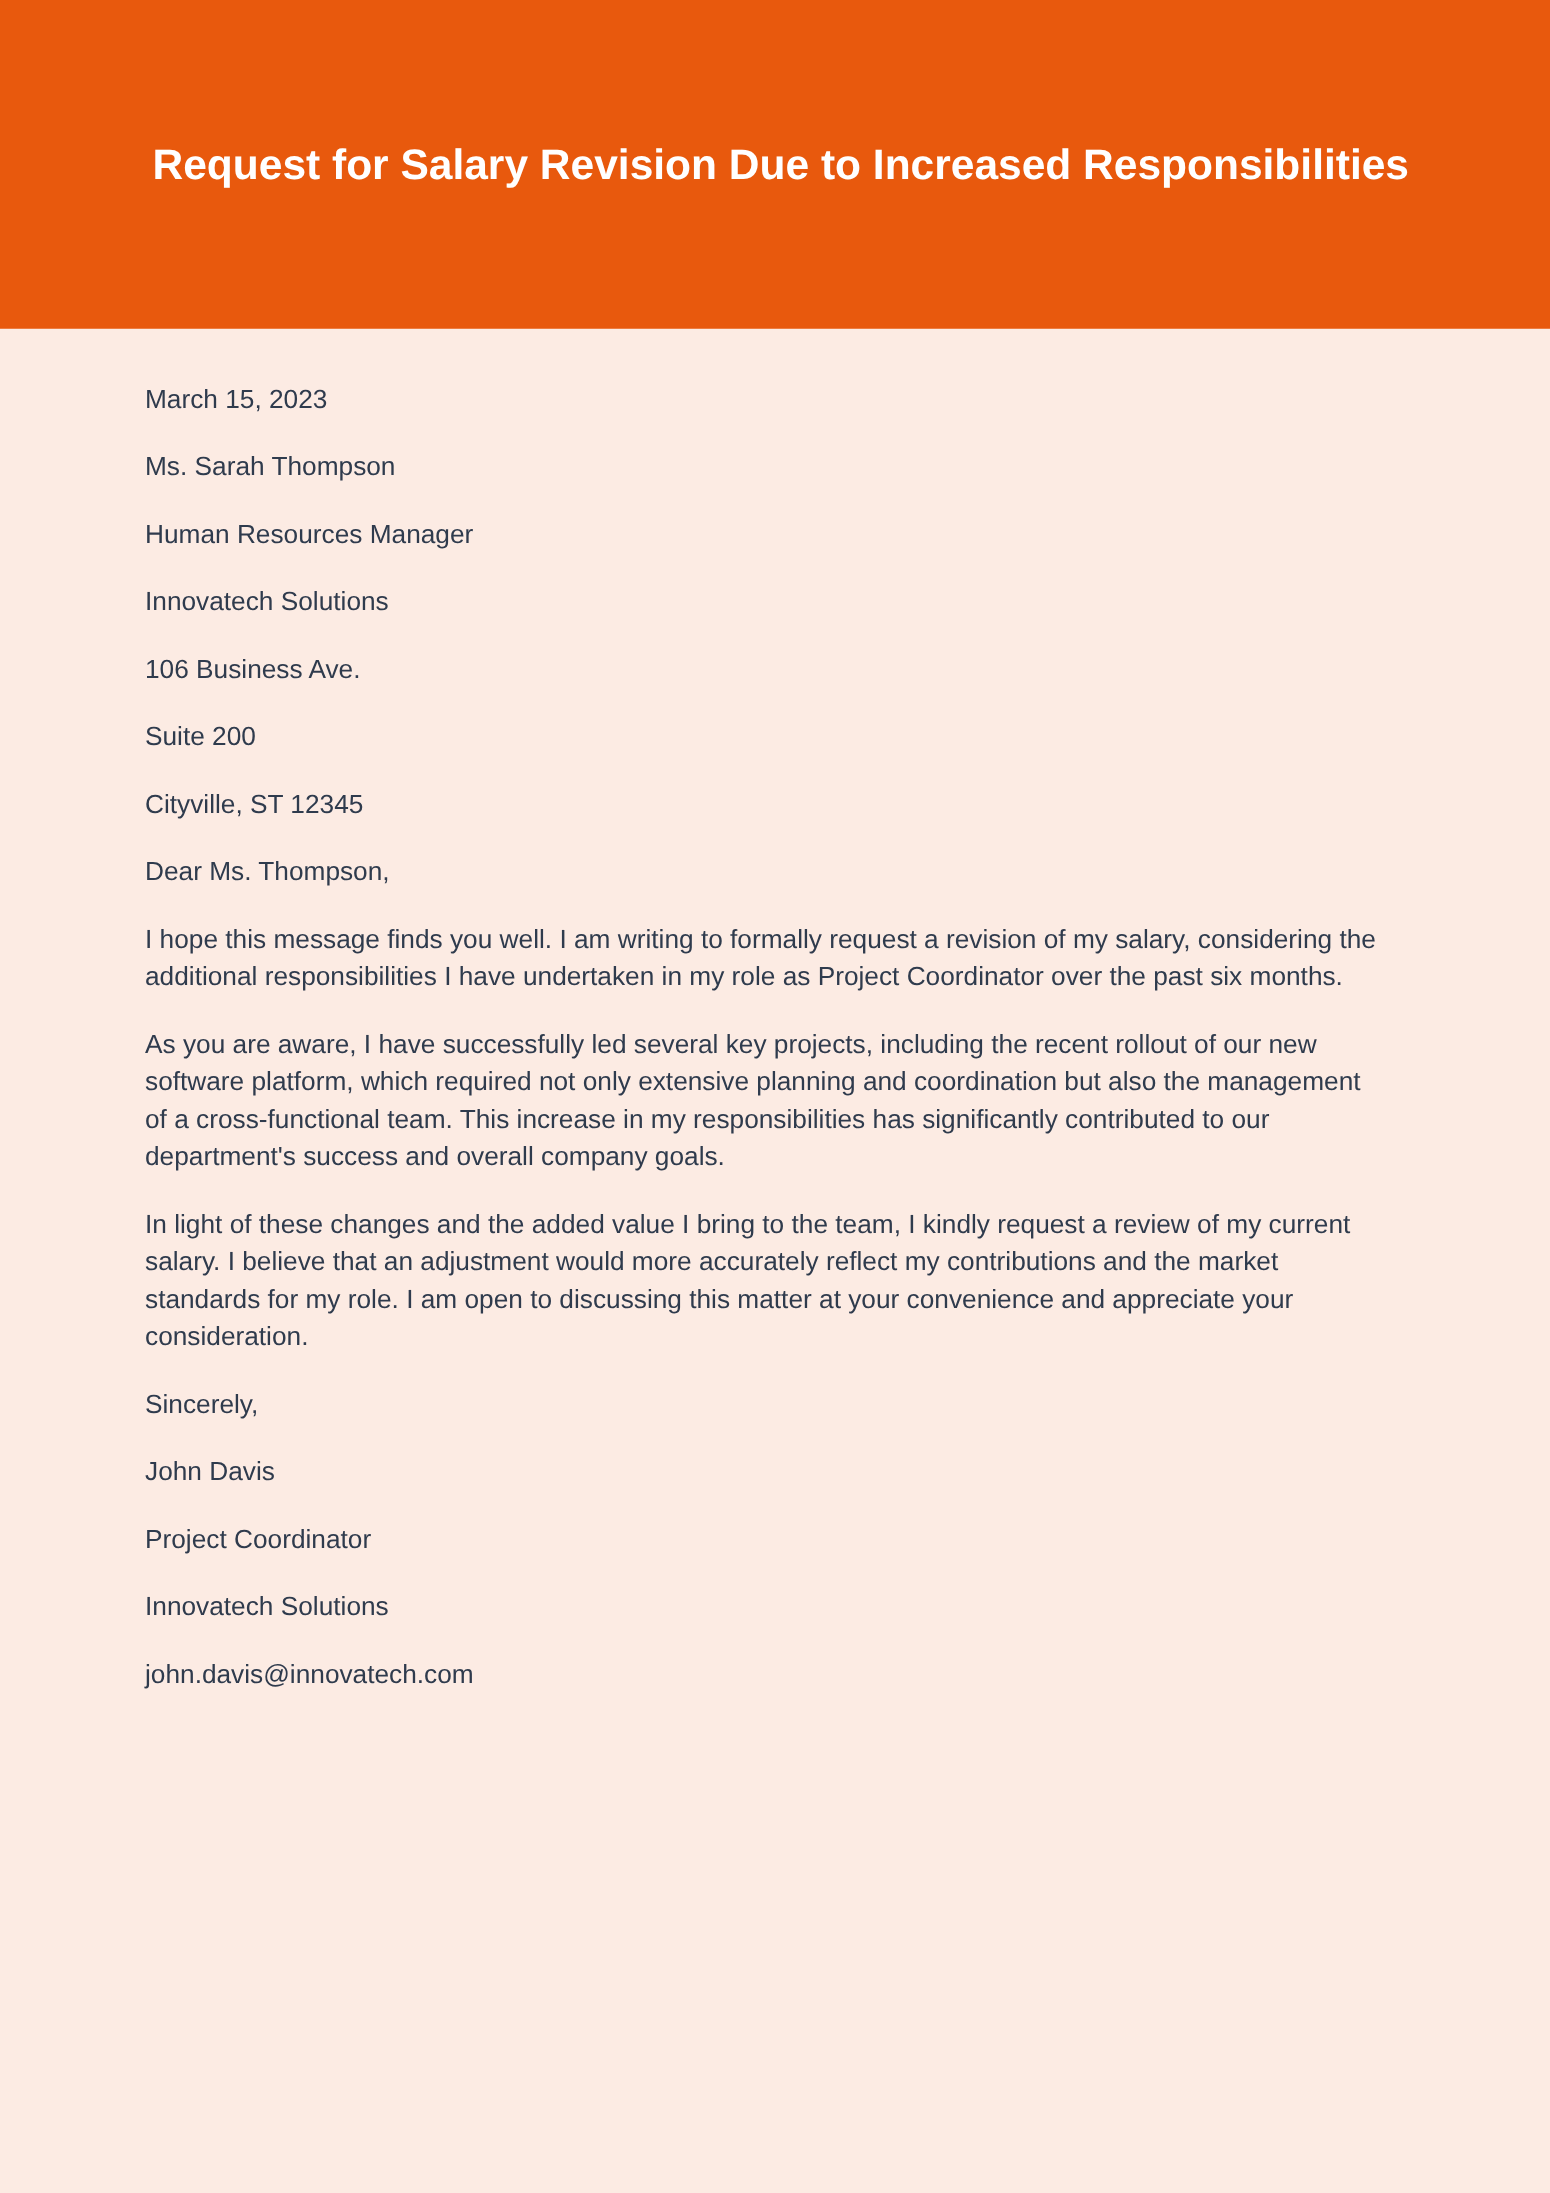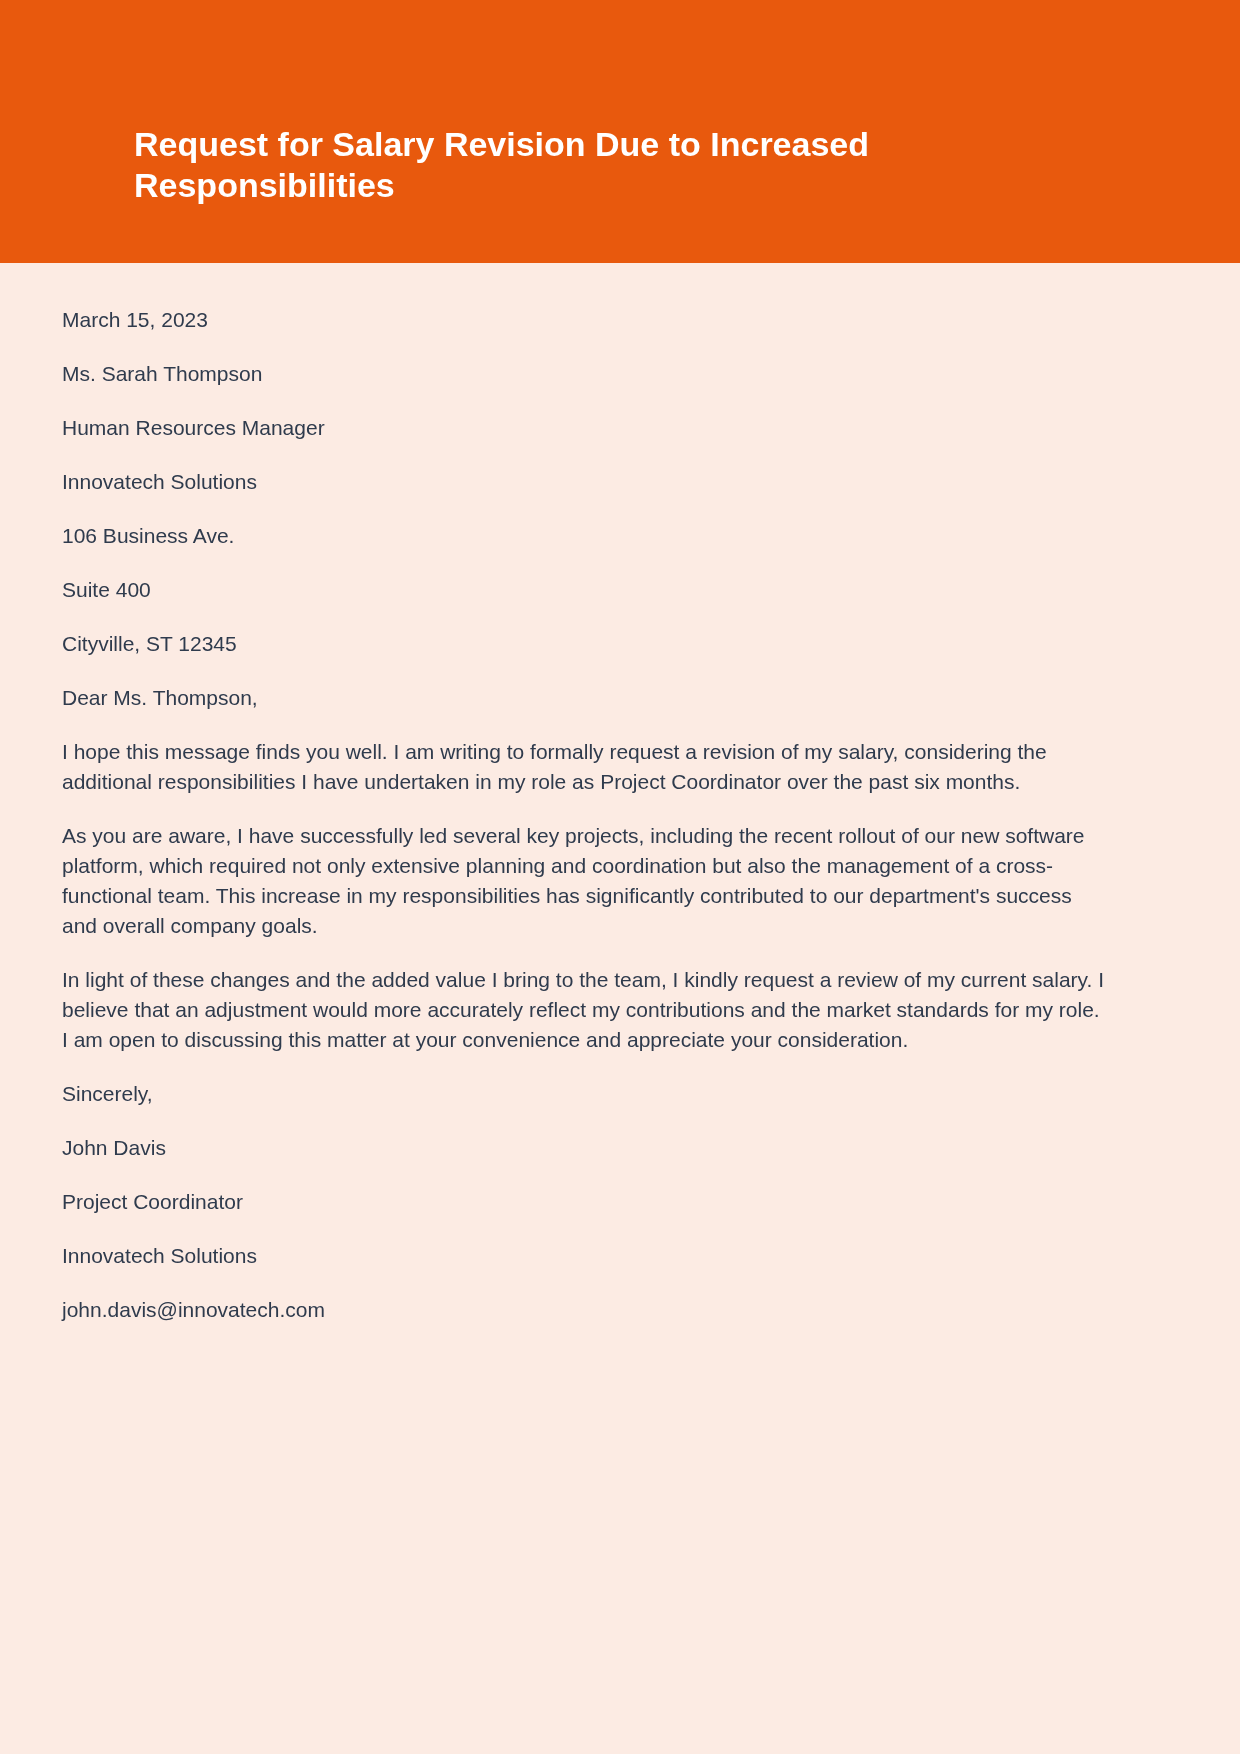--- a/index.html
+++ b/index.html
@@ -22,29 +22,29 @@
     height:1754px;
     background:var(--page-bg);
   }
   .letter-header{
     width:1240px;
     height:263px;
     background:var(--header-bg);
     padding:108px 90px 0 118px;
   }
   .letter-header h1{
-    margin:16px;
+    margin:4px;
     font-size:34px;
     line-height:41px;
     font-weight:bold;
     color:var(--title-text);
     letter-spacing:0;
   }
   .letter-body{
-    padding:42px 133px 0 62px;
+    padding:42px 133px 0 116px;
   }
   .letter-body p{
     margin:0 0 24px 0;
     font-size:21px;
     line-height:30px;
     color:var(--text);
   }
 </style>
 </head>
 <body>
@@ -60,21 +60,21 @@
     <p>March 15, 2023</p>
 
     <p>Ms. Sarah Thompson</p>
 
     <p>Human Resources Manager</p>
 
     <p>Innovatech Solutions</p>
 
     <p>106 Business Ave.</p>
 
-    <p>Suite 400</p>
+    <p>Suite 200</p>
 
     <p>Cityville, ST 12345</p>
 
     <p>Dear Ms. Thompson,</p>
 
     <p>I hope this message finds you well. I am writing to formally request a revision of my salary, considering the additional responsibilities I have undertaken in my role as Project Coordinator over the past six months.</p>
 
     <p>As you are aware, I have successfully led several key projects, including the recent rollout of our new software platform, which required not only extensive planning and coordination but also the management of a cross-functional team. This increase in my responsibilities has significantly contributed to our department's success and overall company goals.</p>
 
     <p>In light of these changes and the added value I bring to the team, I kindly request a review of my current salary. I believe that an adjustment would more accurately reflect my contributions and the market standards for my role. I am open to discussing this matter at your convenience and appreciate your consideration.</p>

